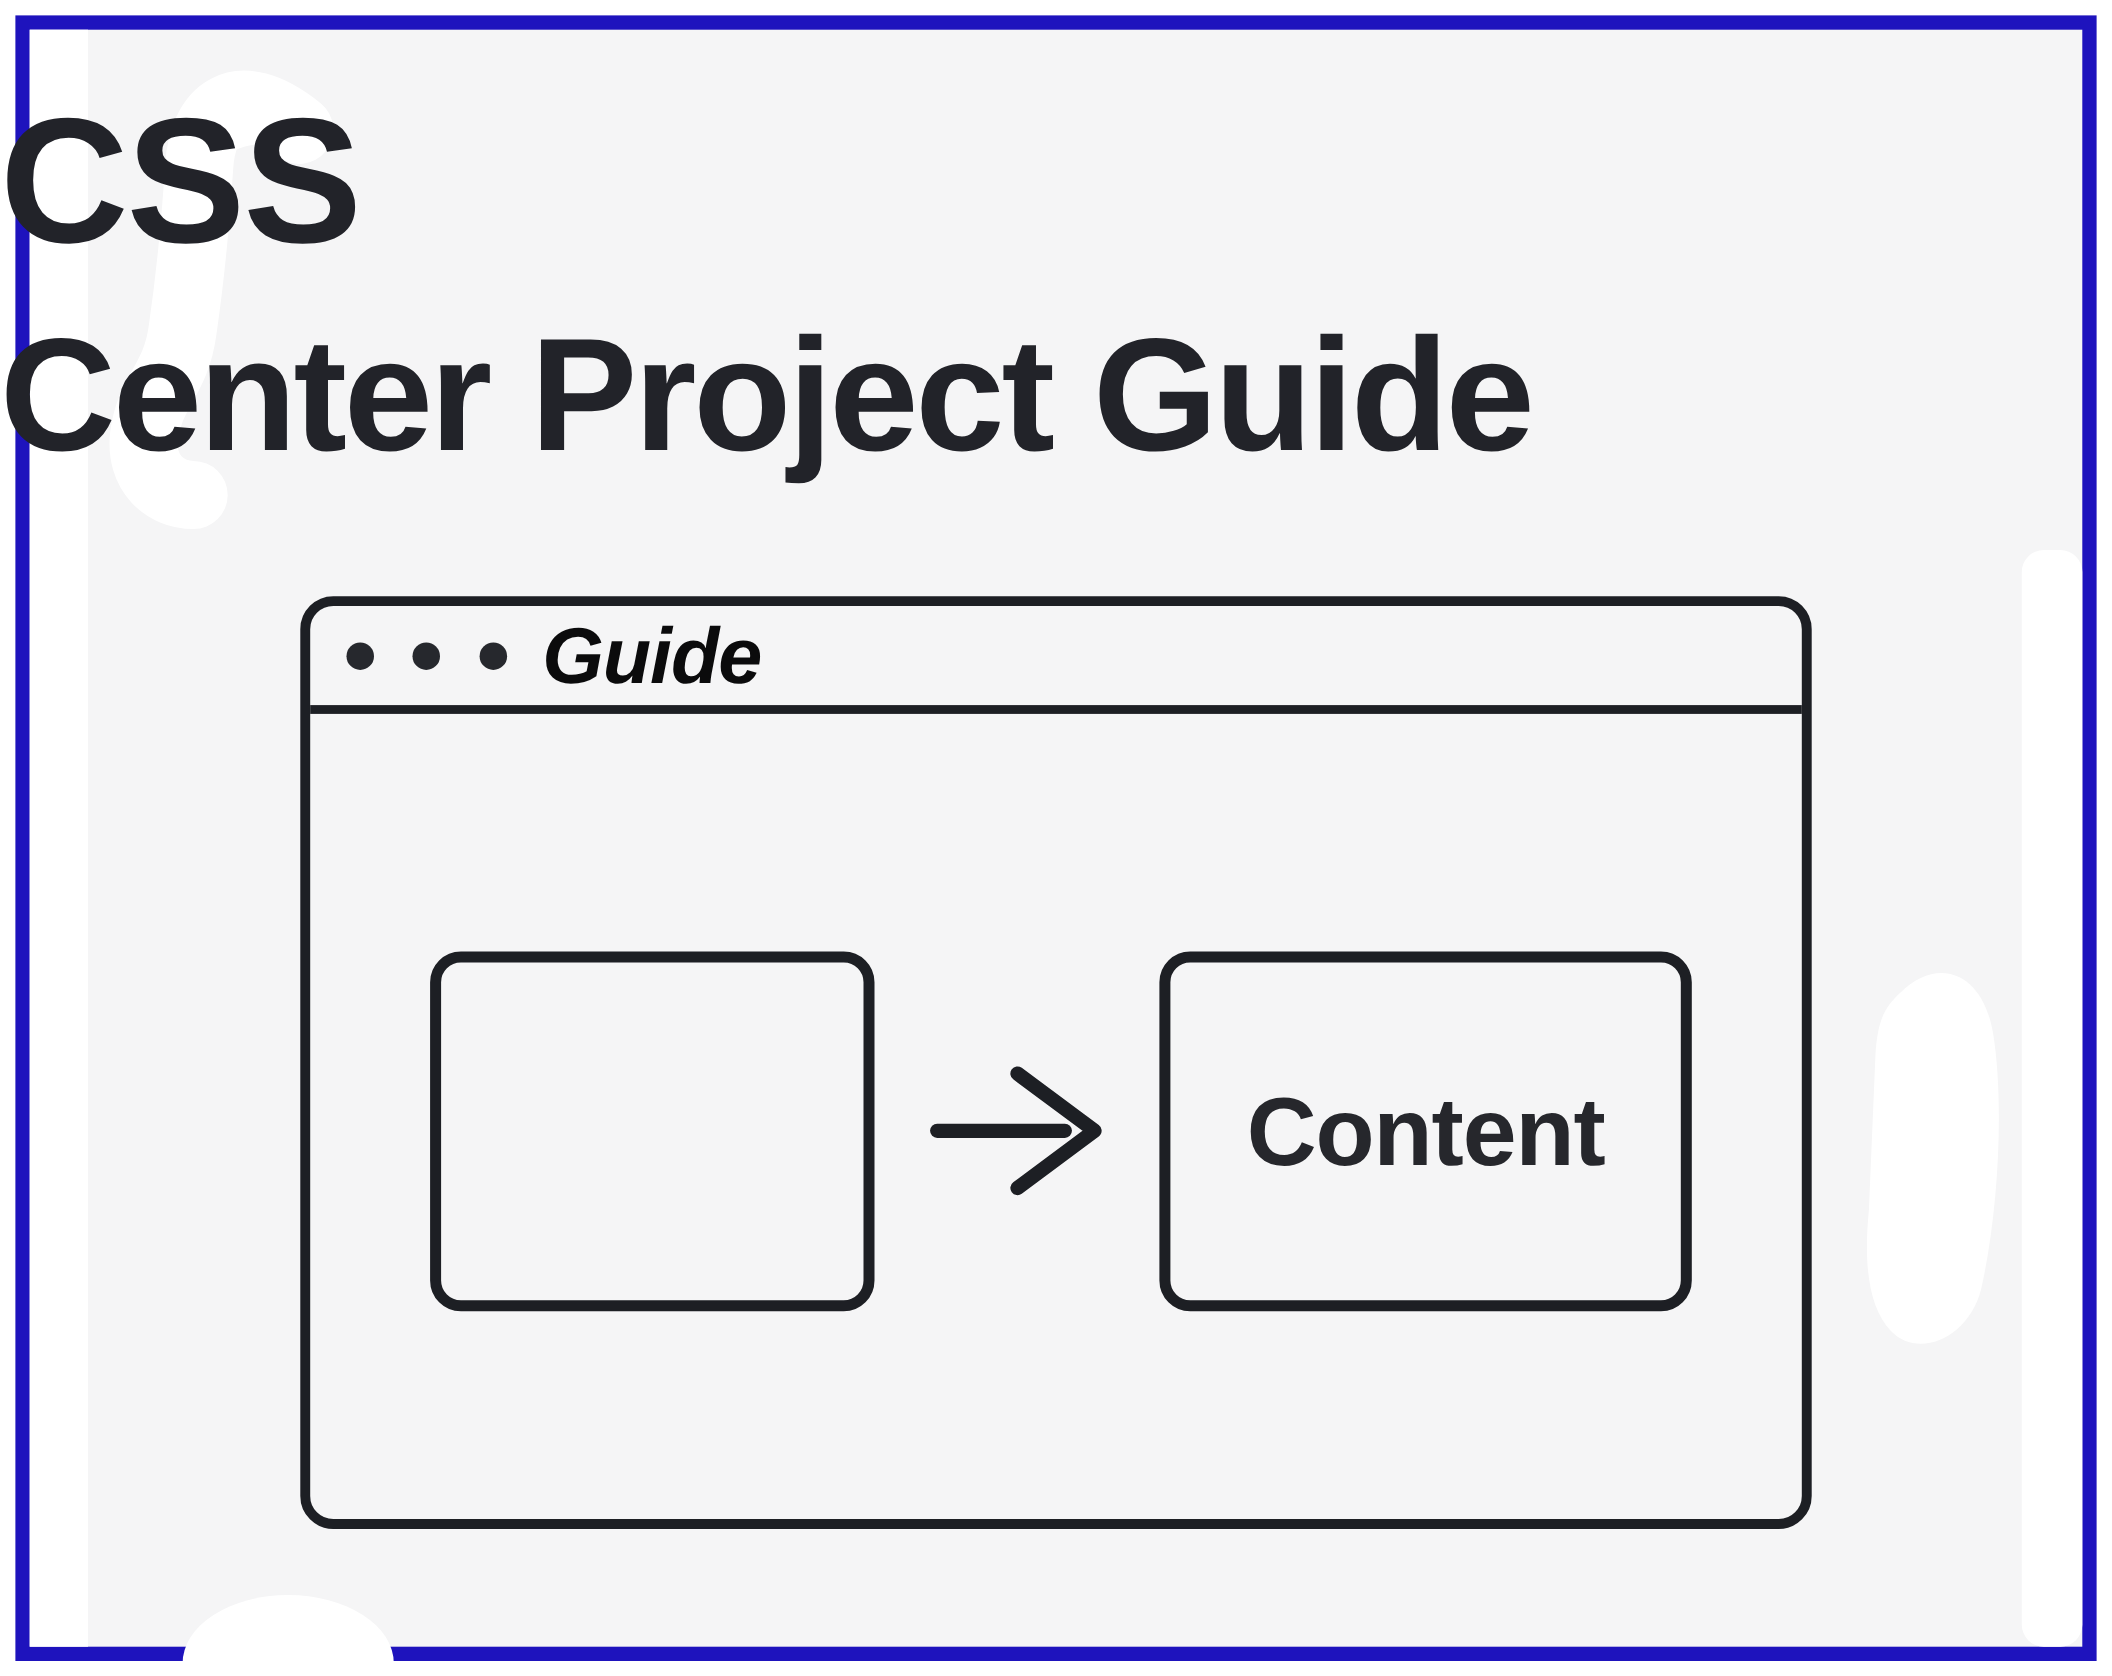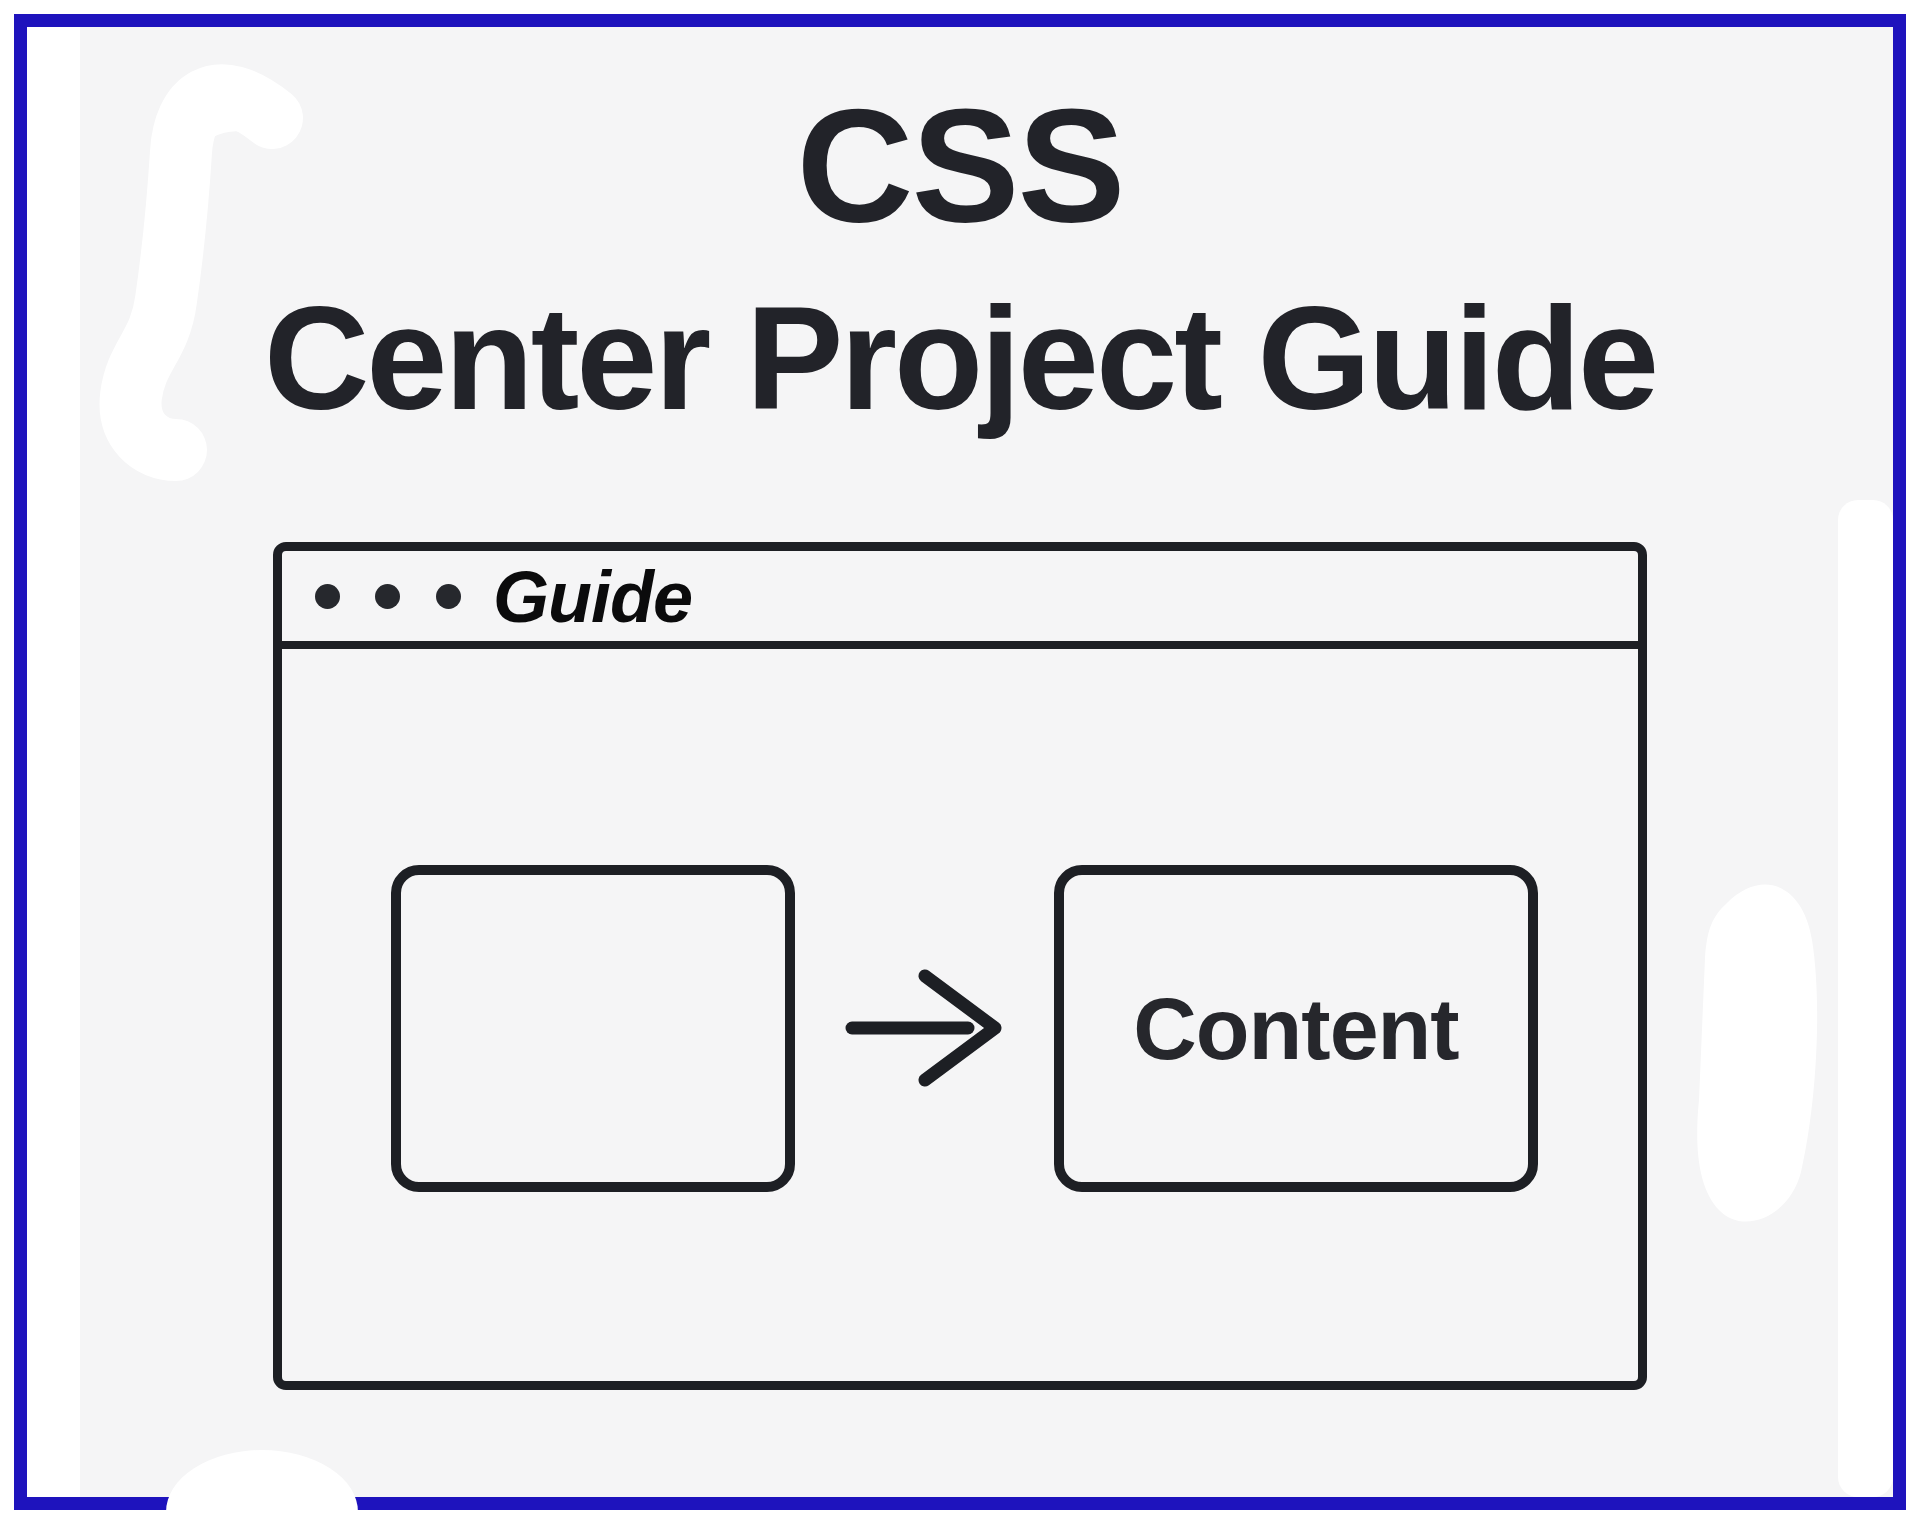--- a/index.html
+++ b/index.html
@@ -16,26 +16,26 @@
     --guide-color:#0b0b0c;
     --watermark-white:#ffffff;
   }
   .page-frame{
     position:absolute;left:14px;top:14px;right:14px;bottom:14px;
     border:13px solid var(--page-border-blue);
     background:var(--canvas-bg);
     box-sizing:border-box;
   }
   .watermarks{position:absolute;left:0;top:0;width:1920px;height:1524px;pointer-events:none;}
-  .titles{position:absolute;left:0;width:1920px;text-align:center;color:var(--heading-color);font-weight:700;}
+  .titles{position:absolute;left:0;width:1920px;color:var(--heading-color);font-weight:700;}
   .title-line1{top:84px;font-size:162px;line-height:1;letter-spacing:-2px;}
   .title-line2{top:286px;font-size:146px;line-height:1;letter-spacing:-3px;}
   .browser-window{
     position:absolute;left:273px;top:542px;width:1374px;height:848px;
-    border:9px solid var(--stroke-dark);border-radius:13px;
+    border:9px solid var(--stroke-dark);border-radius:30px;
     box-sizing:border-box;background:transparent;
   }
   .titlebar{
     position:relative;height:90px;border-bottom:8px solid var(--stroke-dark);
   }
   .dot{
     position:absolute;top:33px;width:25px;height:25px;border-radius:50%;
     background:#26282d;
   }
   .dot1{left:33px}.dot2{left:93px}.dot3{left:154px}

